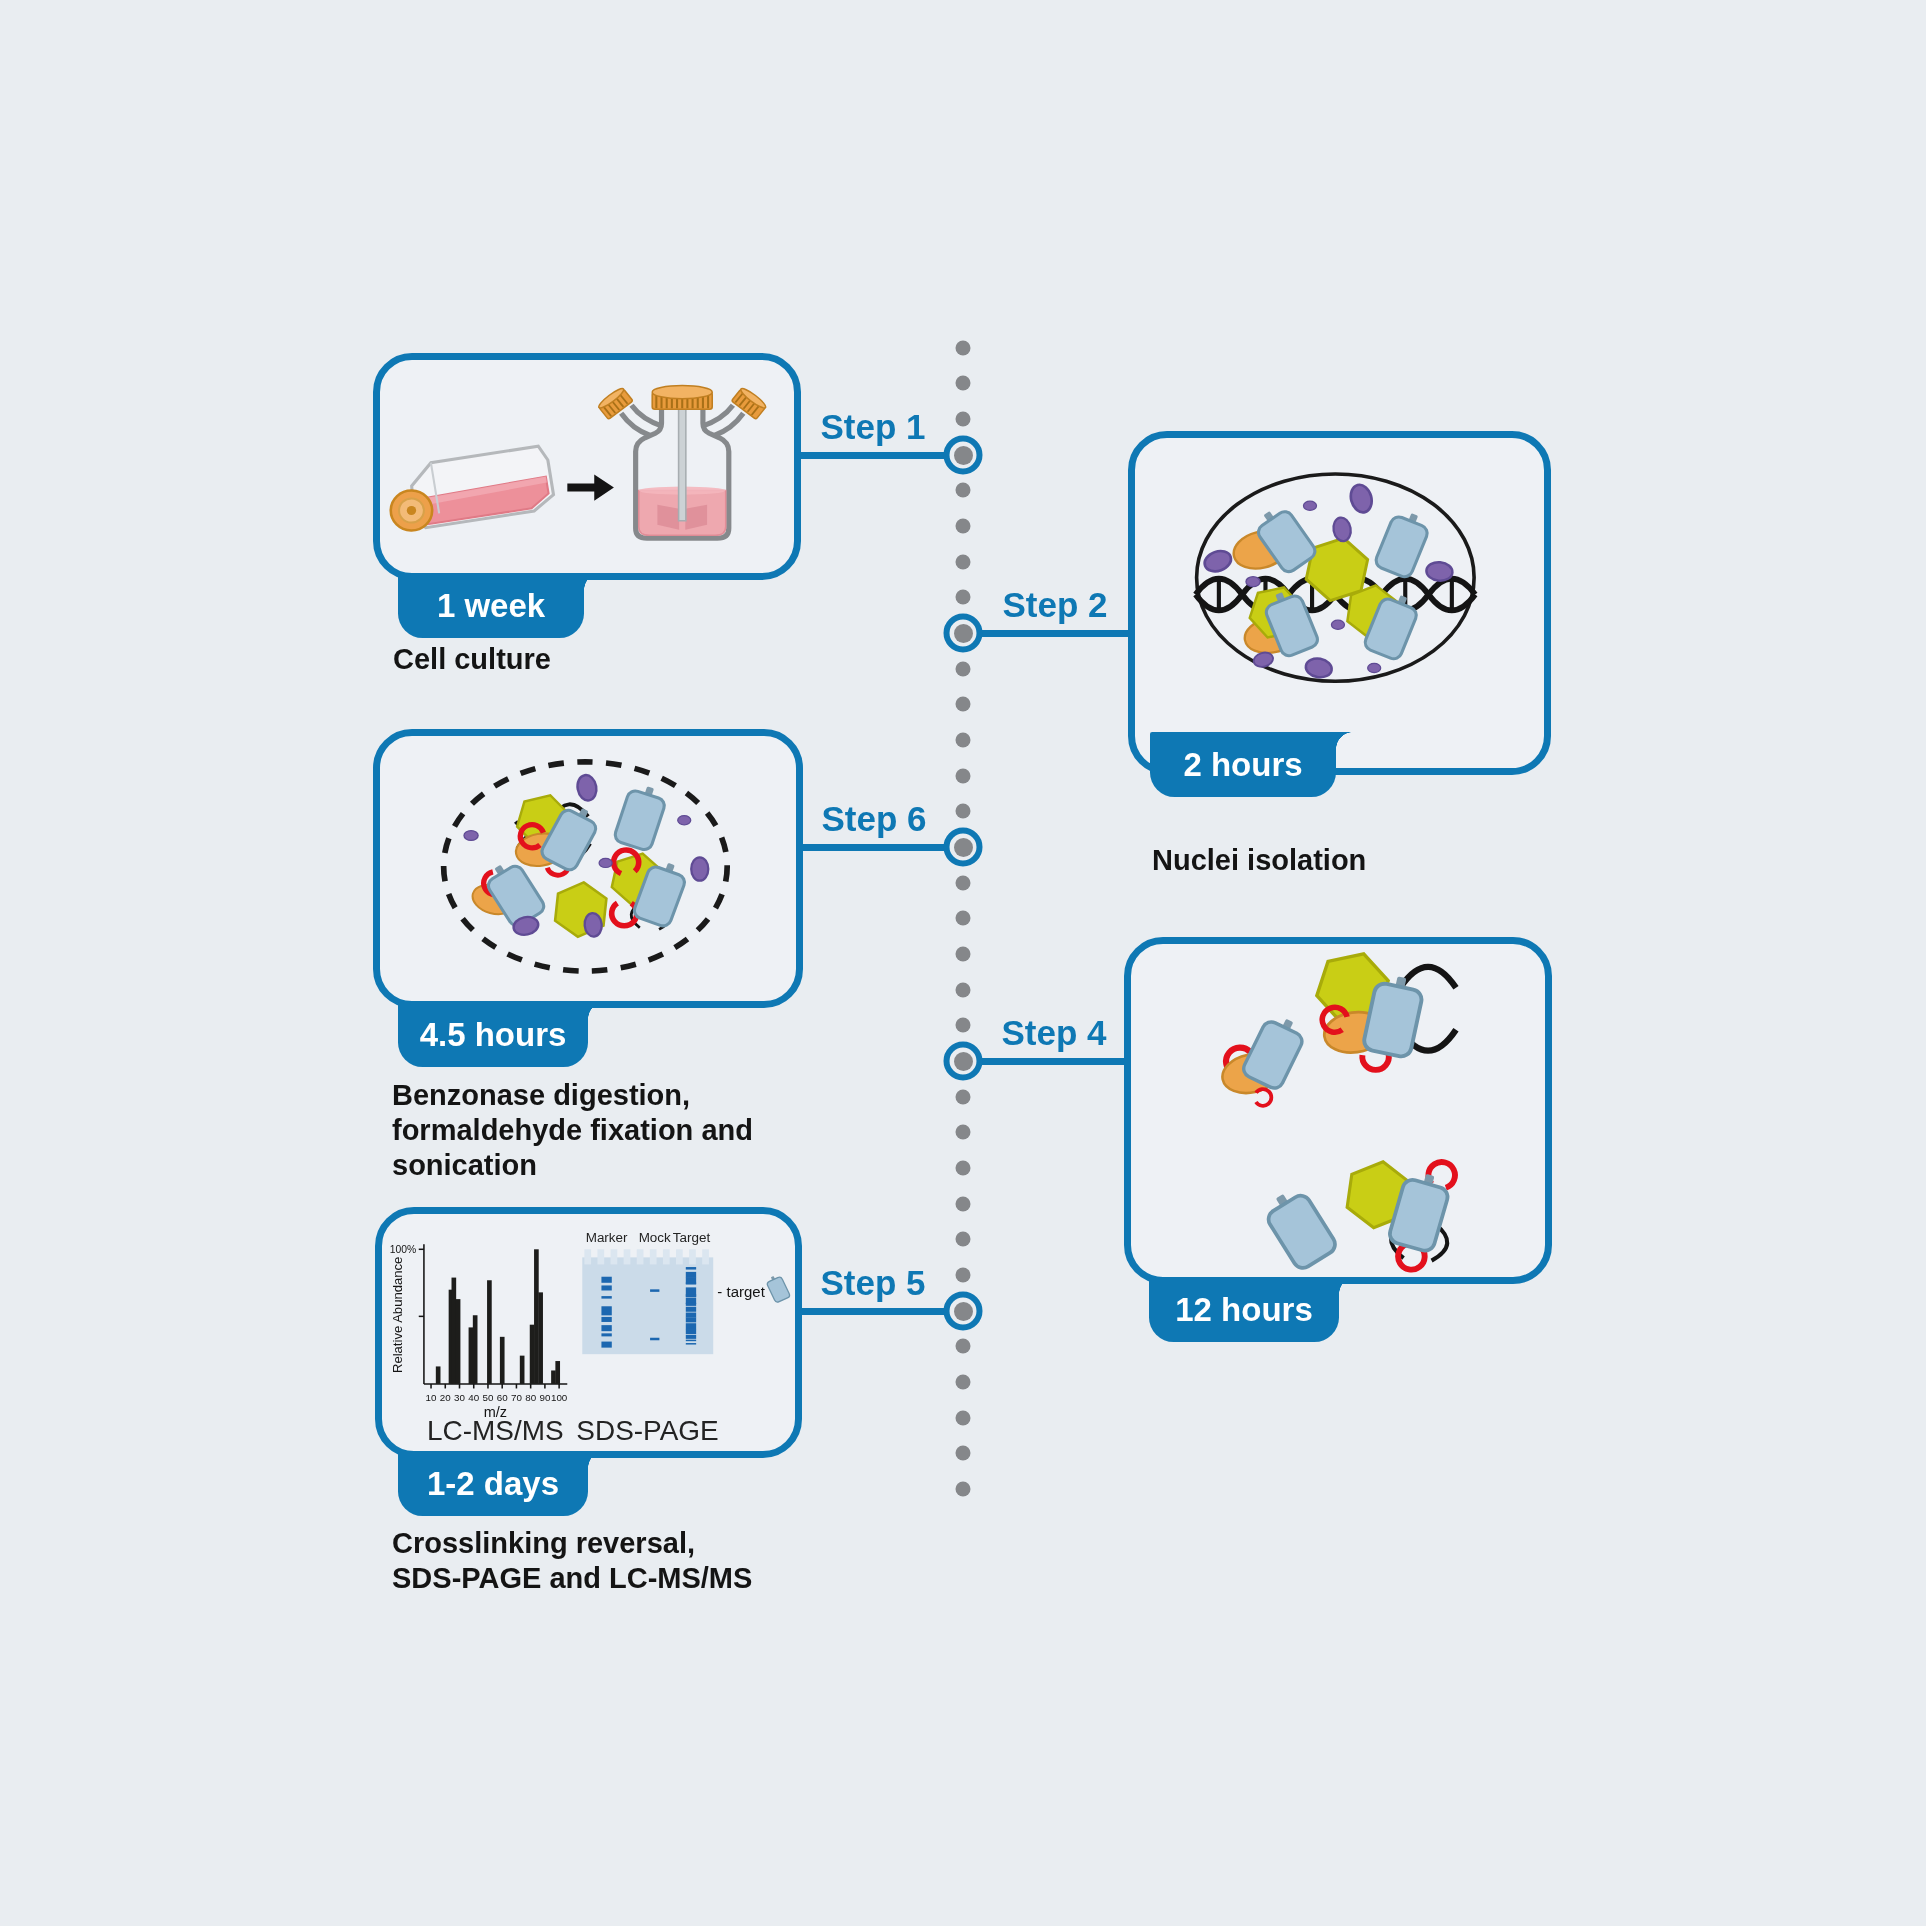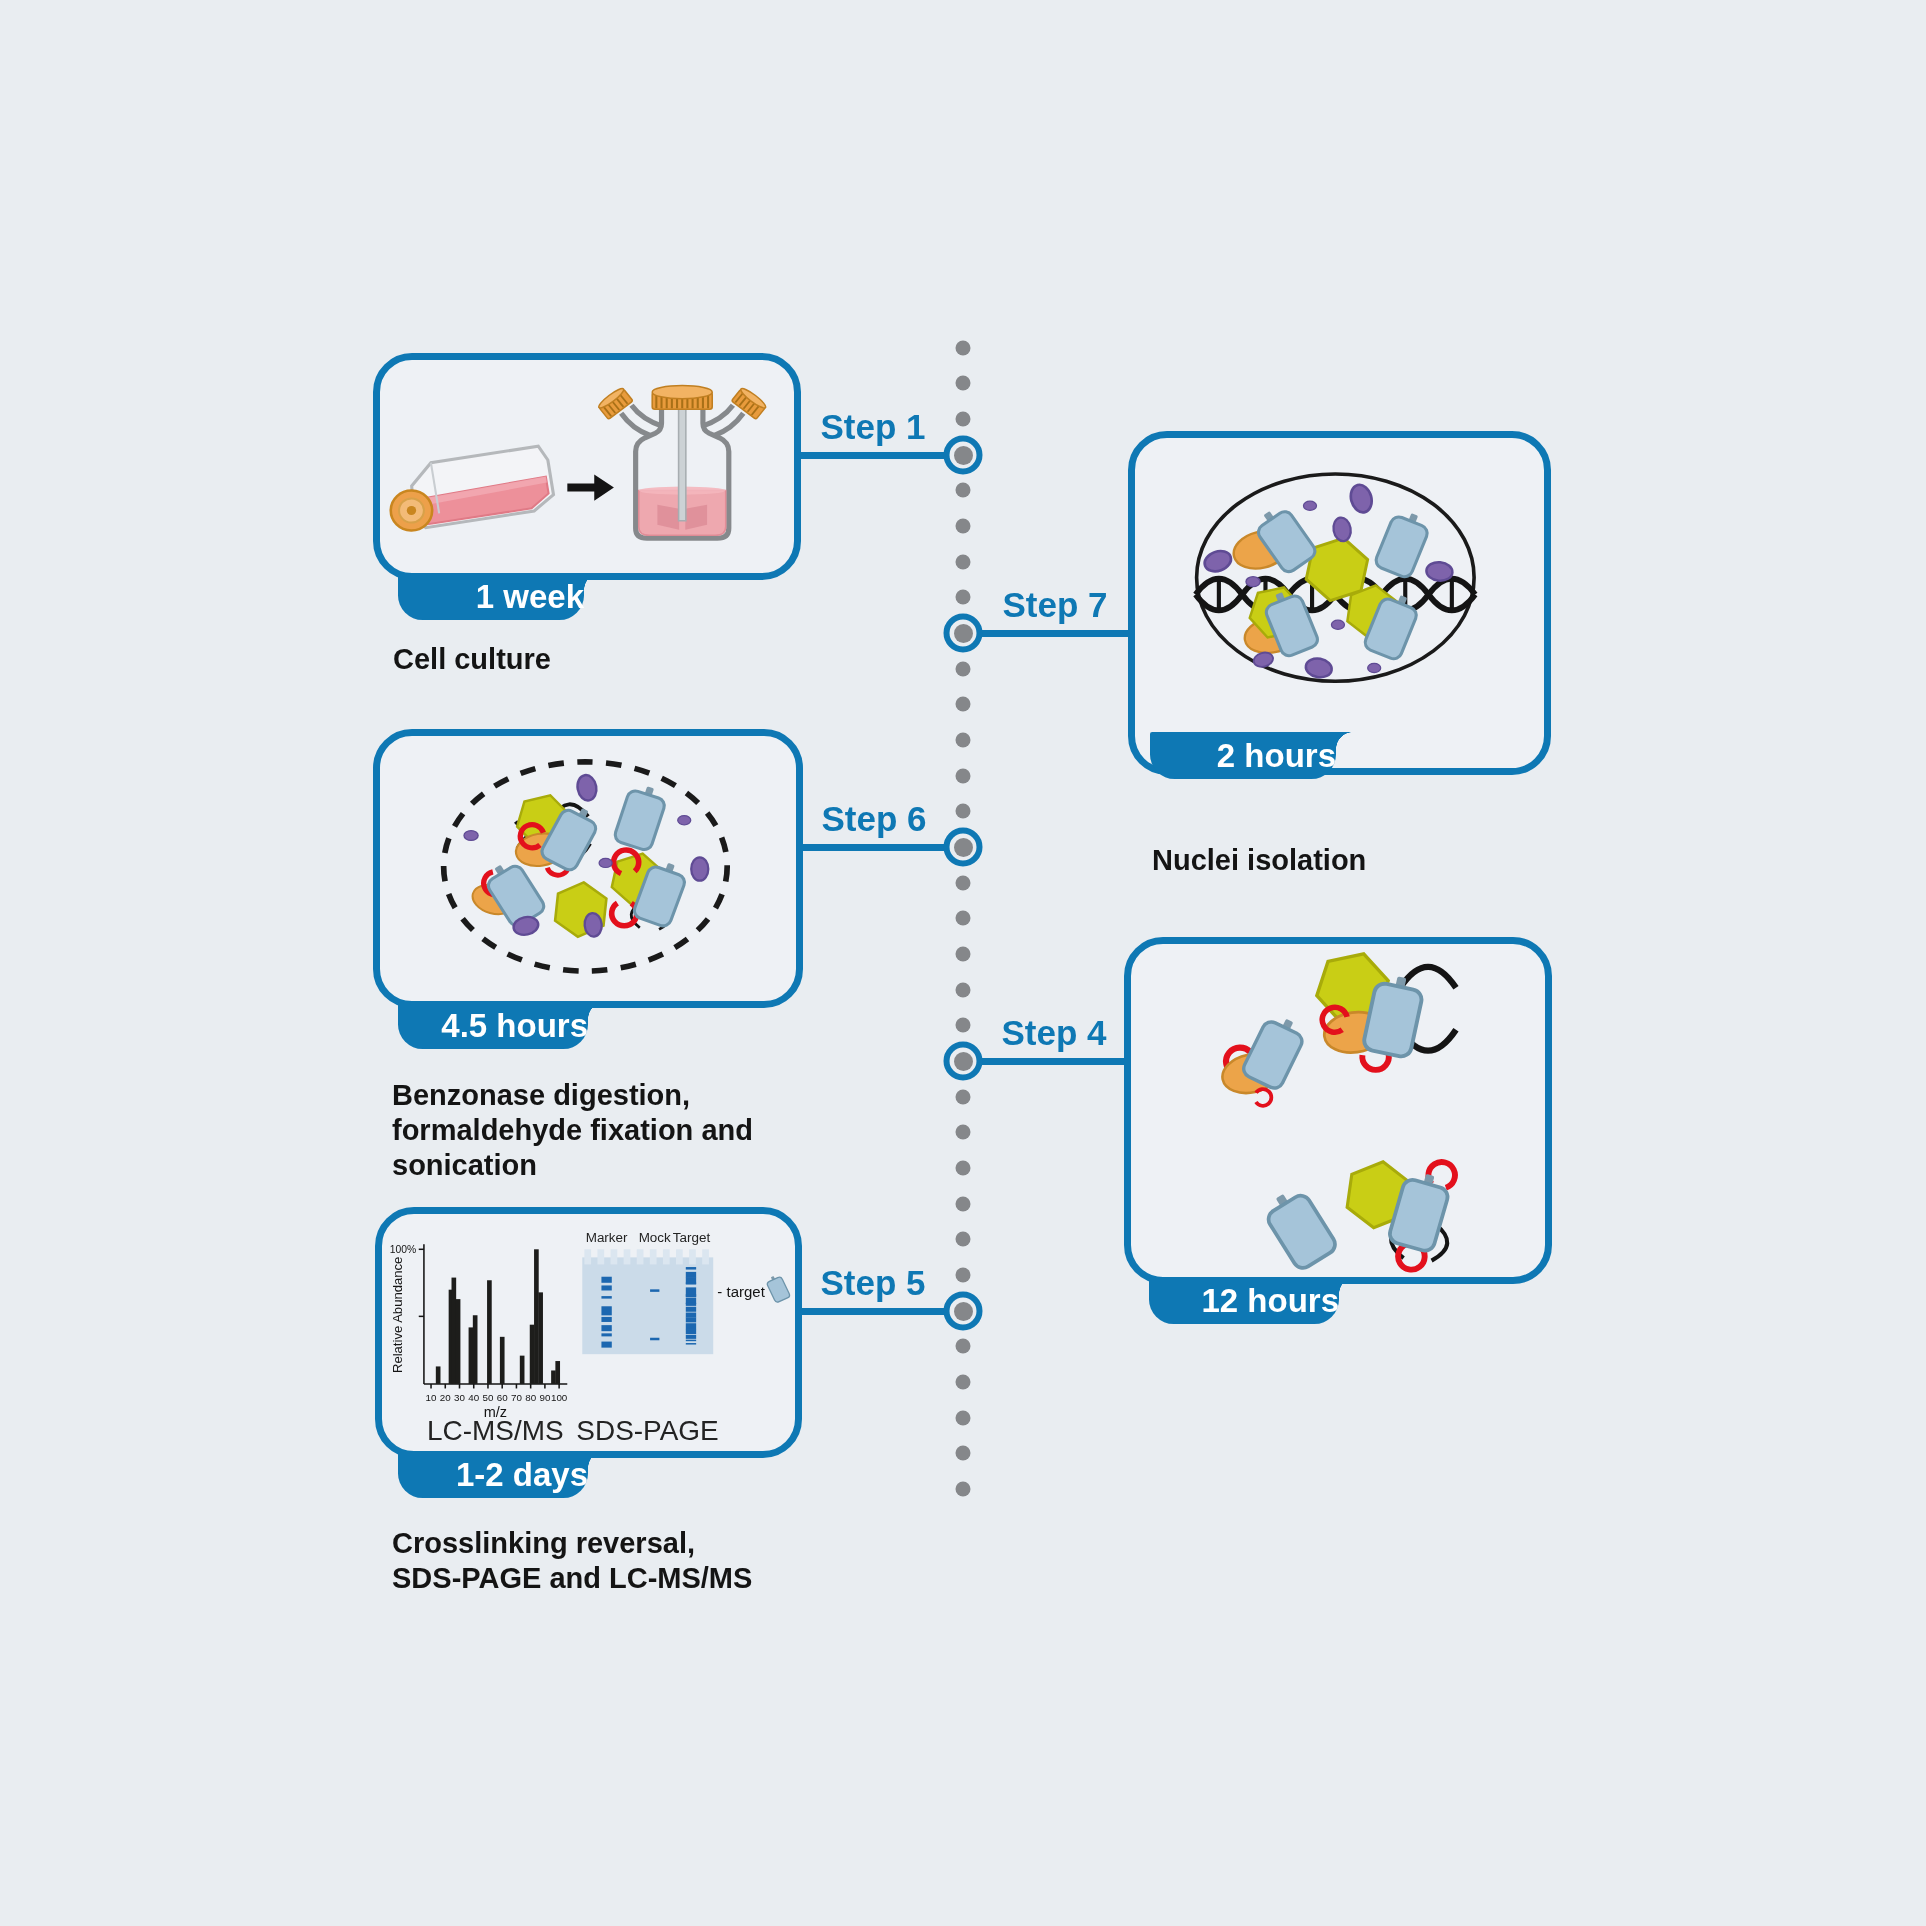--- a/index.html
+++ b/index.html
@@ -8,23 +8,23 @@
   
   .panel{position:absolute;background:#eef1f5;border:7px solid #0e78b4;
          border-radius:39px;box-sizing:border-box;}
   .panel svg{display:block;width:100%;height:100%;overflow:visible;}
   #p1{left:373px;top:353px;width:428px;height:227px;}
   #p2{left:1128px;top:431px;width:423px;height:344px;}
   #p3{left:373px;top:729px;width:430px;height:279px;}
   #p4{left:1124px;top:937px;width:428px;height:347px;}
   #p5{left:375px;top:1207px;width:427px;height:251px;}
   
-  .badge{position:absolute;height:47px;background:#0e78b4;color:#fff;
+  .badge{position:absolute;height:65px;background:#0e78b4;color:#fff;
          font-weight:bold;font-size:33px;display:flex;align-items:center;
-         justify-content:flex-end;border-radius:2.1px 0 24.6px 24.6px;z-index:4;}
+         justify-content:center;border-radius:2.1px 0 24.6px 24.6px;z-index:4;}
   .badge::after{content:"";position:absolute;right:-17px;top:0;width:17px;height:17px;
          background:radial-gradient(circle at 100% 100%, rgba(14,120,180,0) 16.6px, #0e78b4 17px);}
   
   .caption{position:absolute;font-weight:bold;font-size:29px;line-height:35px;color:#141414;}
   
   .hline{position:absolute;height:7px;background:#0e78b4;z-index:2;}
   .ring{position:absolute;width:27px;height:27px;border:6.4px solid #0e78b4;
         border-radius:50%;transform:translate(-50%,-50%);z-index:3;background:transparent;}
   .ring::after{content:"";position:absolute;left:50%;top:50%;width:19px;height:19px;
         border-radius:50%;background:#85878a;transform:translate(-50%,-50%);}
@@ -107,21 +107,21 @@
       <div class="dot" style="left: 963px; top: 1453px;"></div>
       <div class="dot" style="left: 963px; top: 1489px;"></div>
     </div>
 
   <div class="hline" style="left:801px;top:452px;width:143px;"></div>
   <div class="ring" style="left:963px;top:455px;"></div>
   <div class="step-label" style="left:873px;top:447px;">Step 1</div>
 
   <div class="hline" style="left:982px;top:630px;width:147px;"></div>
   <div class="ring" style="left:963px;top:633px;"></div>
-  <div class="step-label" style="left:1055px;top:625px;">Step 7</div>
+  <div class="step-label" style="left:1055px;top:625px;">Step 2</div>
 
   <div class="hline" style="left:803px;top:844px;width:142px;"></div>
   <div class="ring" style="left:963px;top:847px;"></div>
   <div class="step-label" style="left:874px;top:839px;">Step 6</div>
 
   <div class="hline" style="left:982px;top:1058px;width:143px;"></div>
   <div class="ring" style="left:963px;top:1061px;"></div>
   <div class="step-label" style="left:1054px;top:1053px;">Step 4</div>
 
   <div class="hline" style="left:802px;top:1308px;width:142px;"></div>

